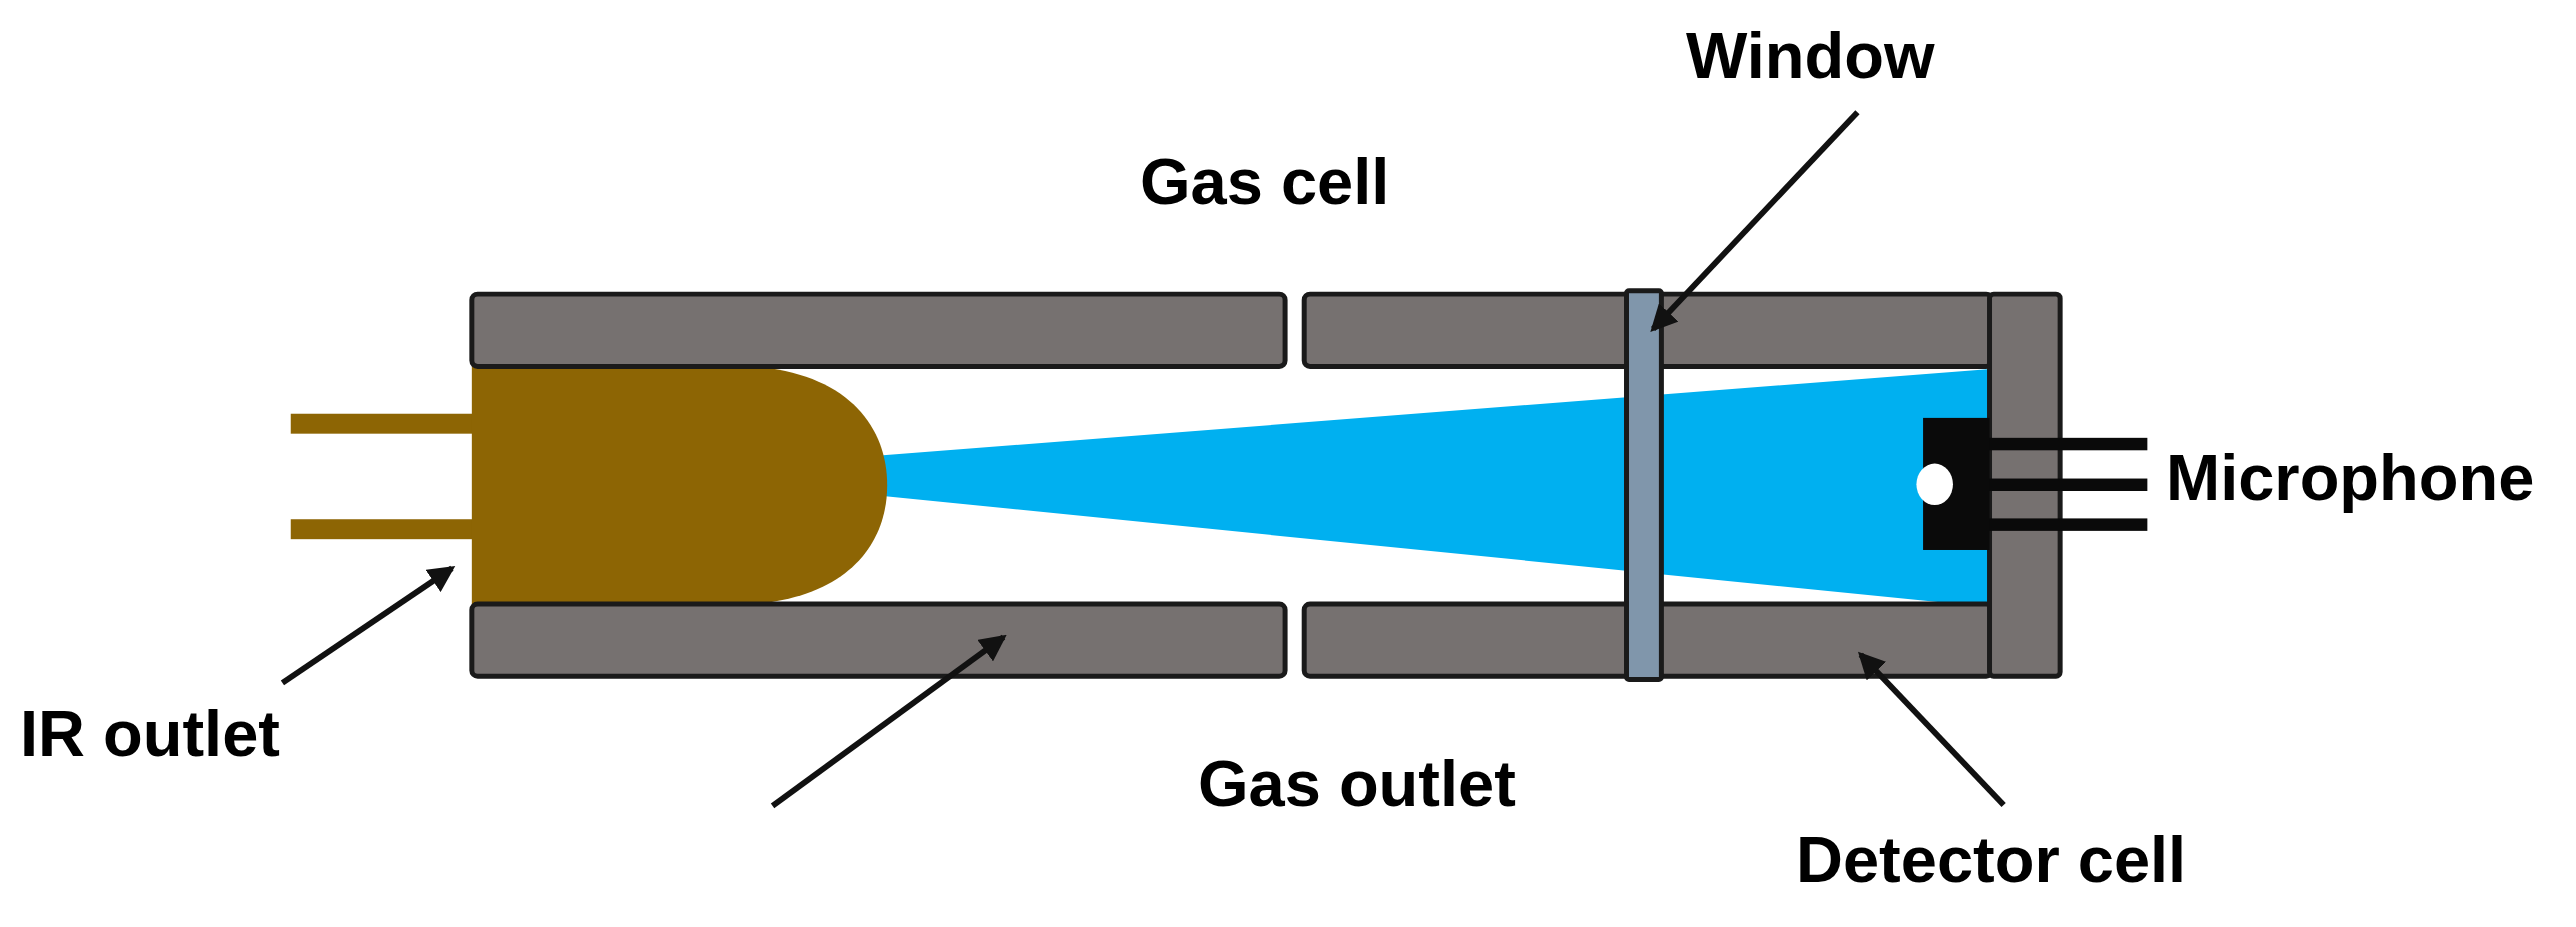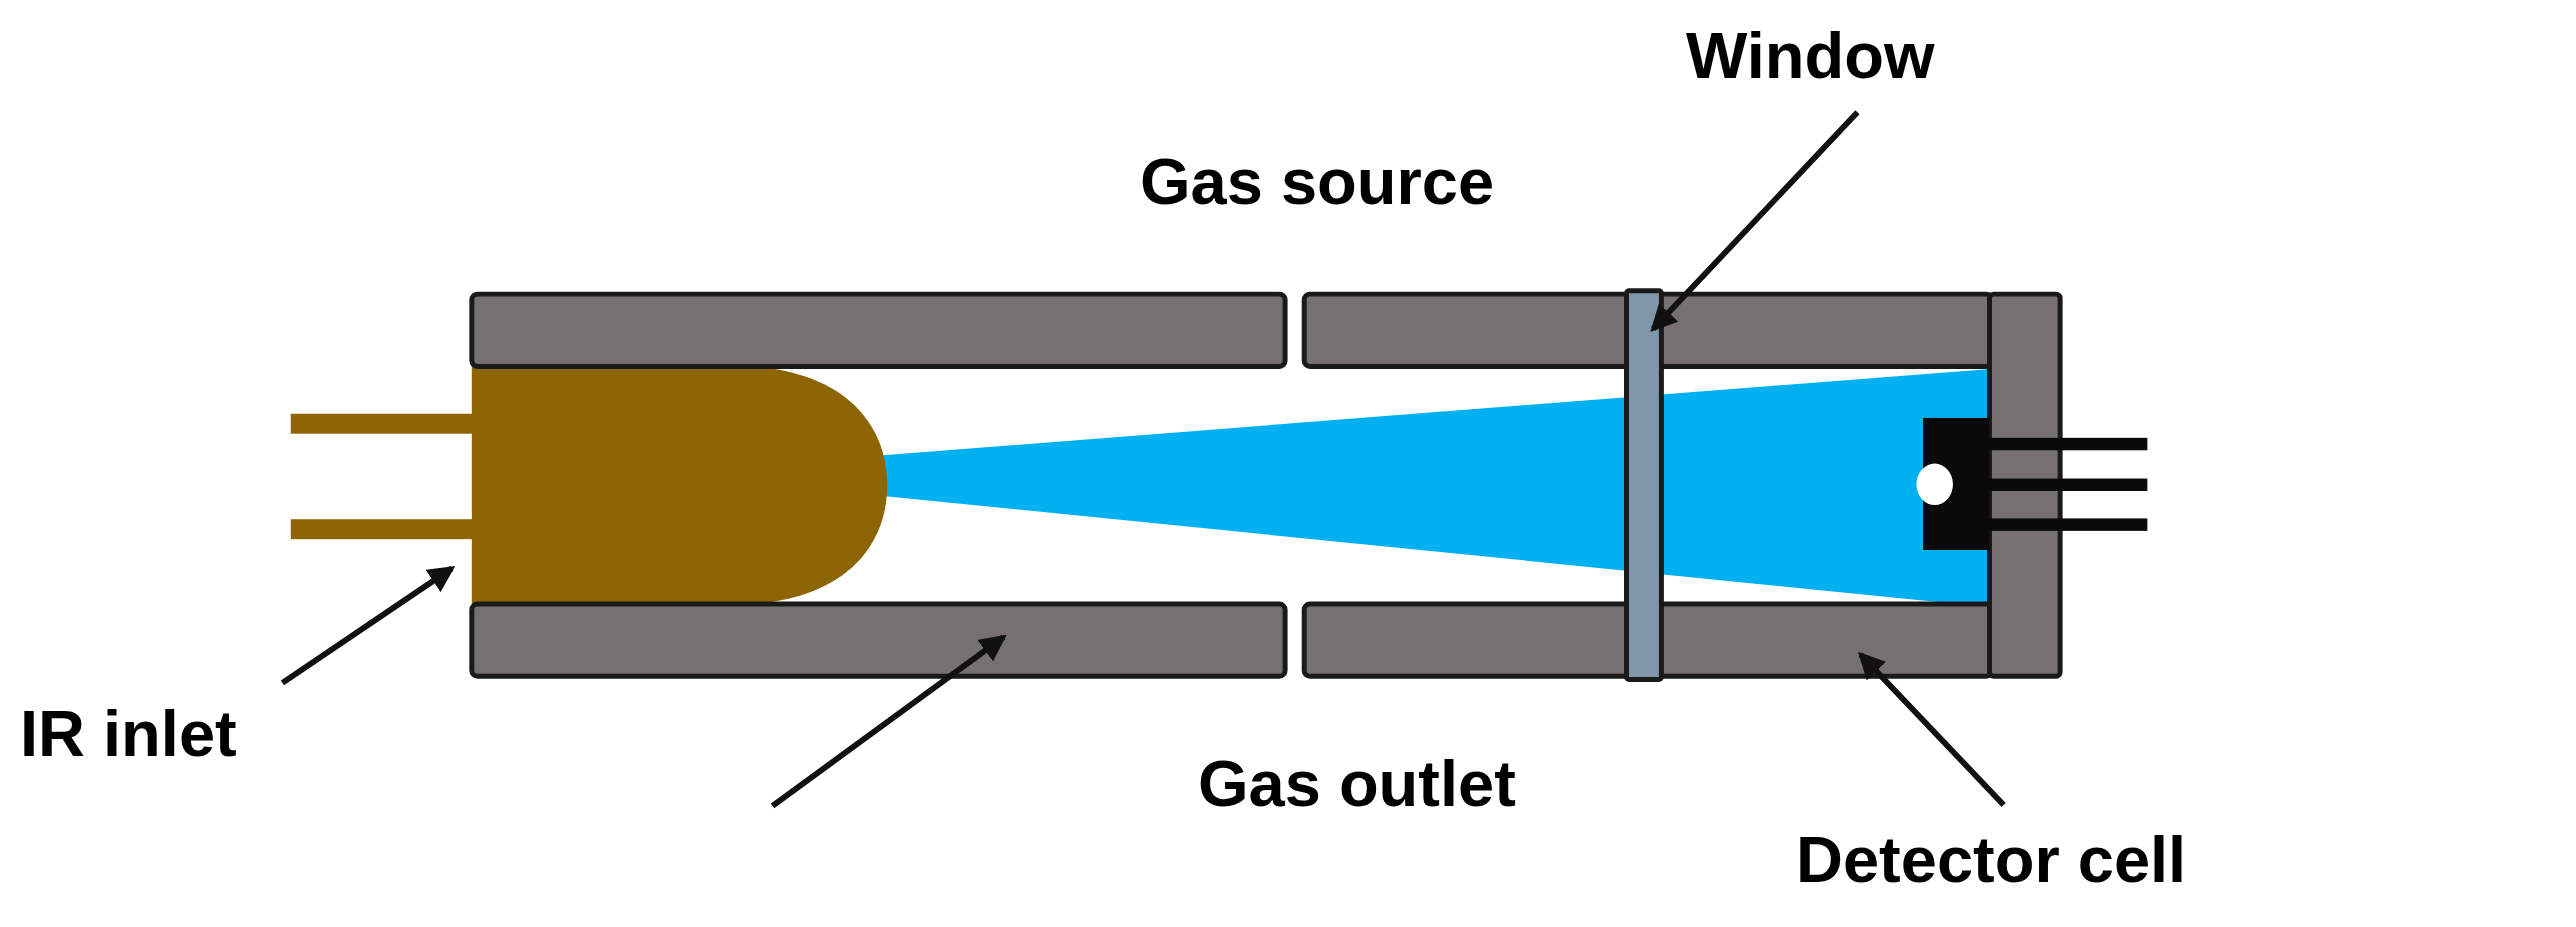--- a/index.html
+++ b/index.html
@@ -68,19 +68,20 @@
     <rect x="2315" y="503" width="80" height="159" fill="#0a0a0a"></rect>
     <ellipse cx="2329" cy="583" rx="22" ry="25" fill="#ffffff"></ellipse>
 
     <line x1="2236" y1="135" x2="1990" y2="396" stroke="#111111" stroke-width="7" marker-end="url(#arrowhead)"></line>
     <line x1="340" y1="822" x2="544" y2="684" stroke="#111111" stroke-width="7" marker-end="url(#arrowhead)"></line>
     <line x1="930" y1="970" x2="1208" y2="767" stroke="#111111" stroke-width="7" marker-end="url(#arrowhead)"></line>
     <line x1="2412" y1="969" x2="2240" y2="788" stroke="#111111" stroke-width="7" marker-end="url(#arrowhead)"></line>
   </svg>
 
   <div class="lbl lbl-window">Window</div>
-  <div class="lbl lbl-gas-inlet">Gas source</div>
-  <div class="lbl lbl-ir-source">IR inlet</div>
+  <div class="lbl lbl-gas-inlet">Gas cell</div>
+  <div class="lbl lbl-microphone">Microphone</div>
+  <div class="lbl lbl-ir-source">IR outlet</div>
   <div class="lbl lbl-gas-outlet">Gas outlet</div>
   <div class="lbl lbl-detector-cell">Detector cell</div>
 
 </div>
 
 
 </body></html>

